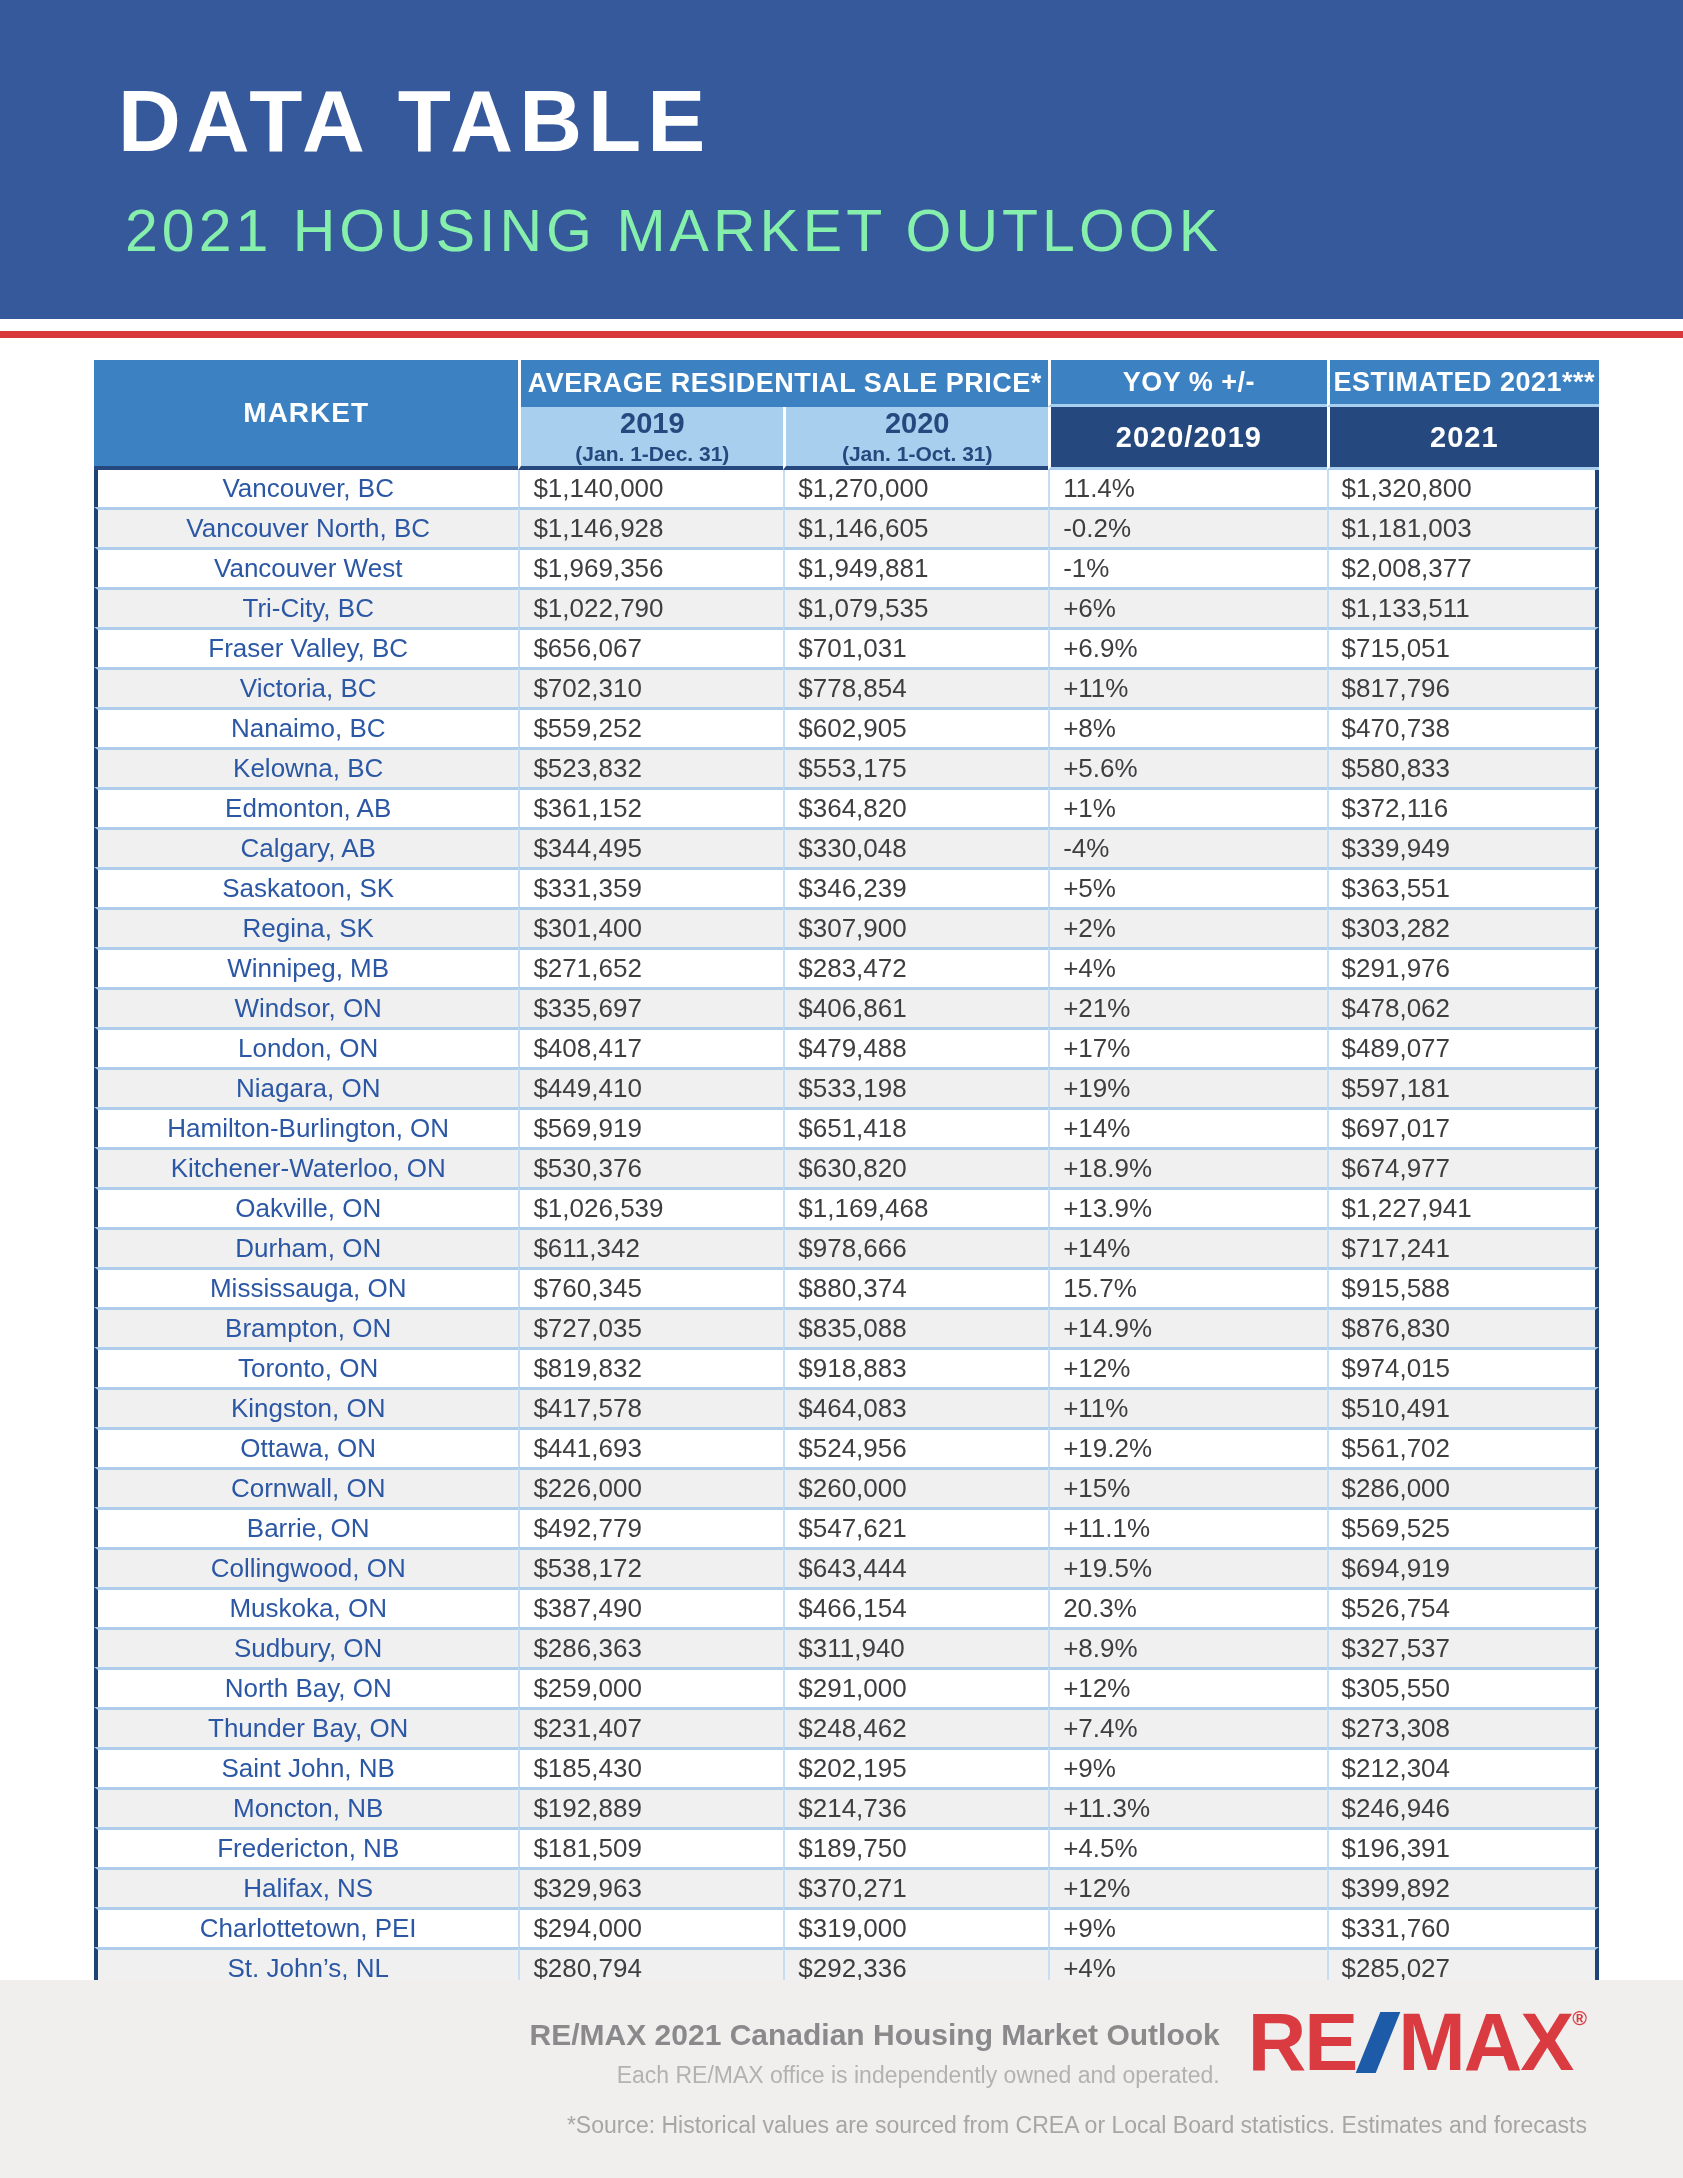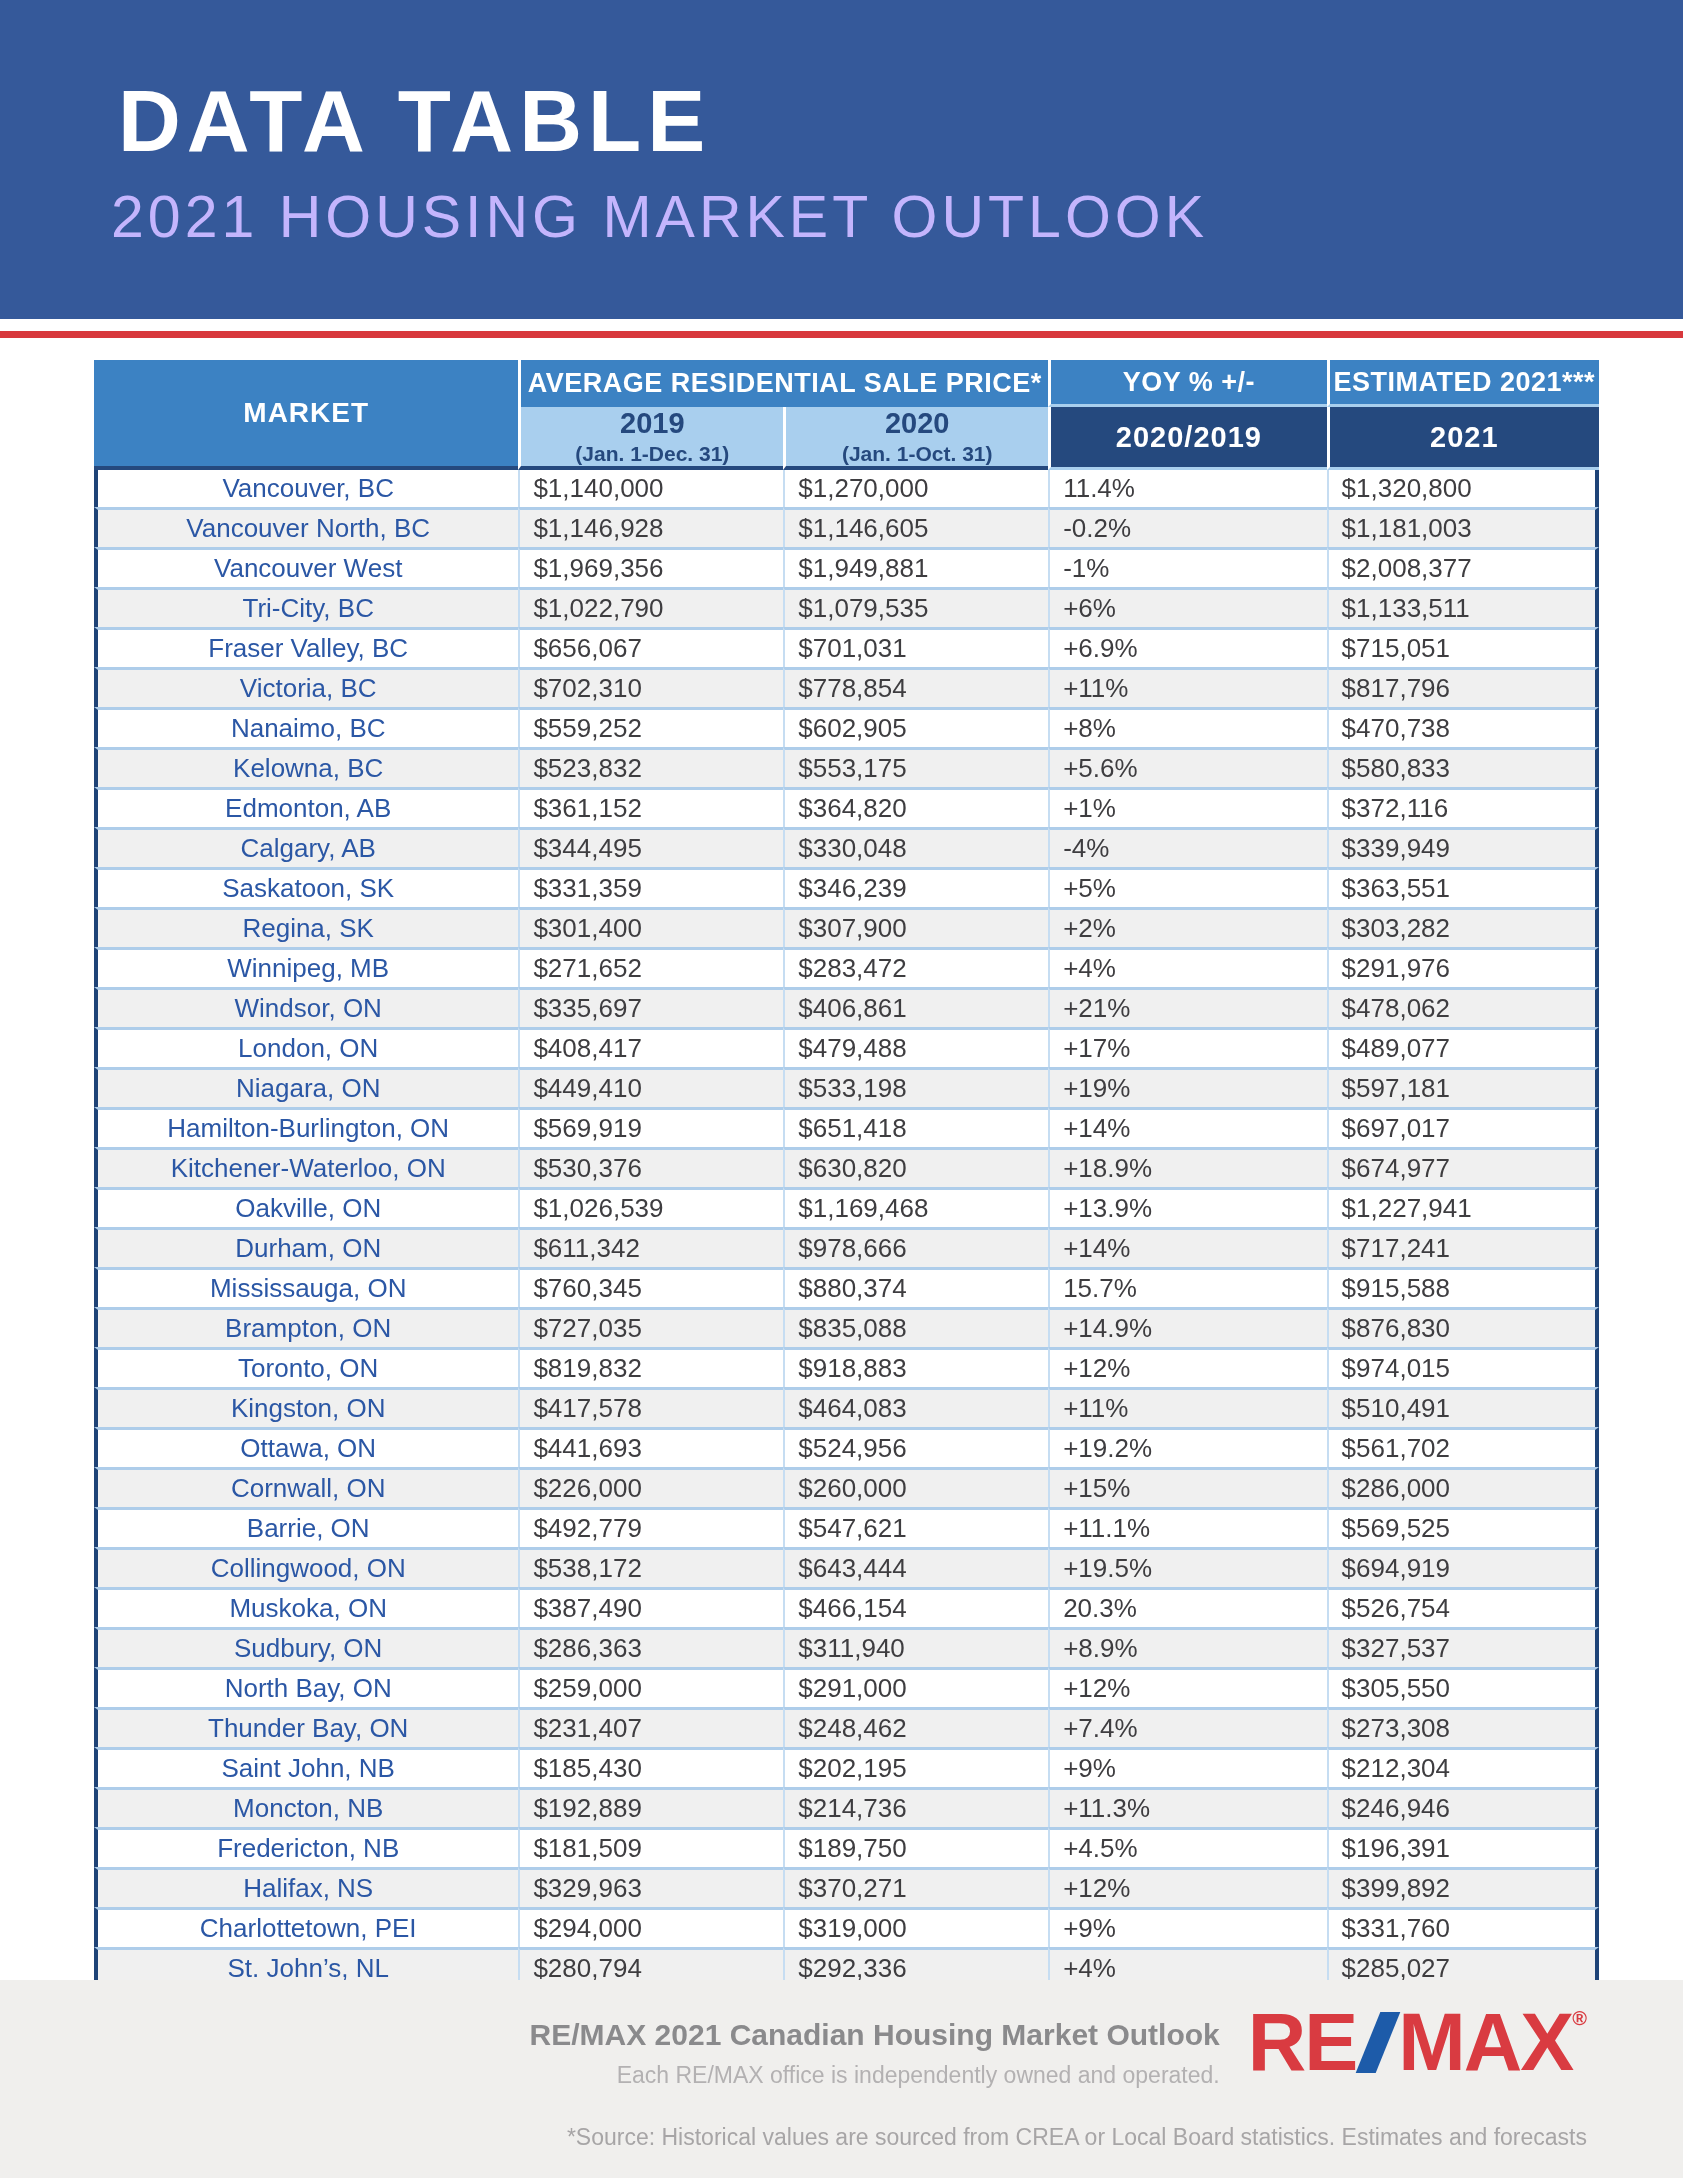--- a/index.html
+++ b/index.html
@@ -20,22 +20,22 @@
   .banner-title {
     position: absolute; left: 118px; top: 77px;
     margin: 0;
     color: #ffffff;
     font-size: 87px; font-weight: 800;
     letter-spacing: 6px;
     line-height: 1;
   }
   .banner-subtitle {
     position: absolute; left: 109px; top: 186px;
-    margin: 2px;
-    color: #c4b5fd;
+    margin: 16px;
+    color: #86efac;
     font-size: 59px; font-weight: 300;
     letter-spacing: 4px;
     line-height: 1;
   }
   .red-divider {
     position: absolute; left: 0; top: 331px;
     width: 1683px; height: 7px;
     background: #D8383C;
   }
 
@@ -133,21 +133,21 @@
     display: inline-block;
     width: 20px; height: 61px;
     background: #1D5BA9;
     transform: skewX(-22deg);
     margin: 2px 10px 0 12px;
   }
   .remax-reg {
     color: #D93B41; font-size: 20px; font-weight: 700; margin-top: -2px;
   }
   .footer-source {
-    margin-top: 32px;
+    margin-top: 20px;
     color: #A7A5A6; font-size: 23px; line-height: 1.4;
   }
 
 </style>
 </head>
 <body>
 
 <div class="banner">
   <h1 class="banner-title">DATA TABLE</h1>
   <h2 class="banner-subtitle">2021 HOUSING MARKET OUTLOOK</h2>

